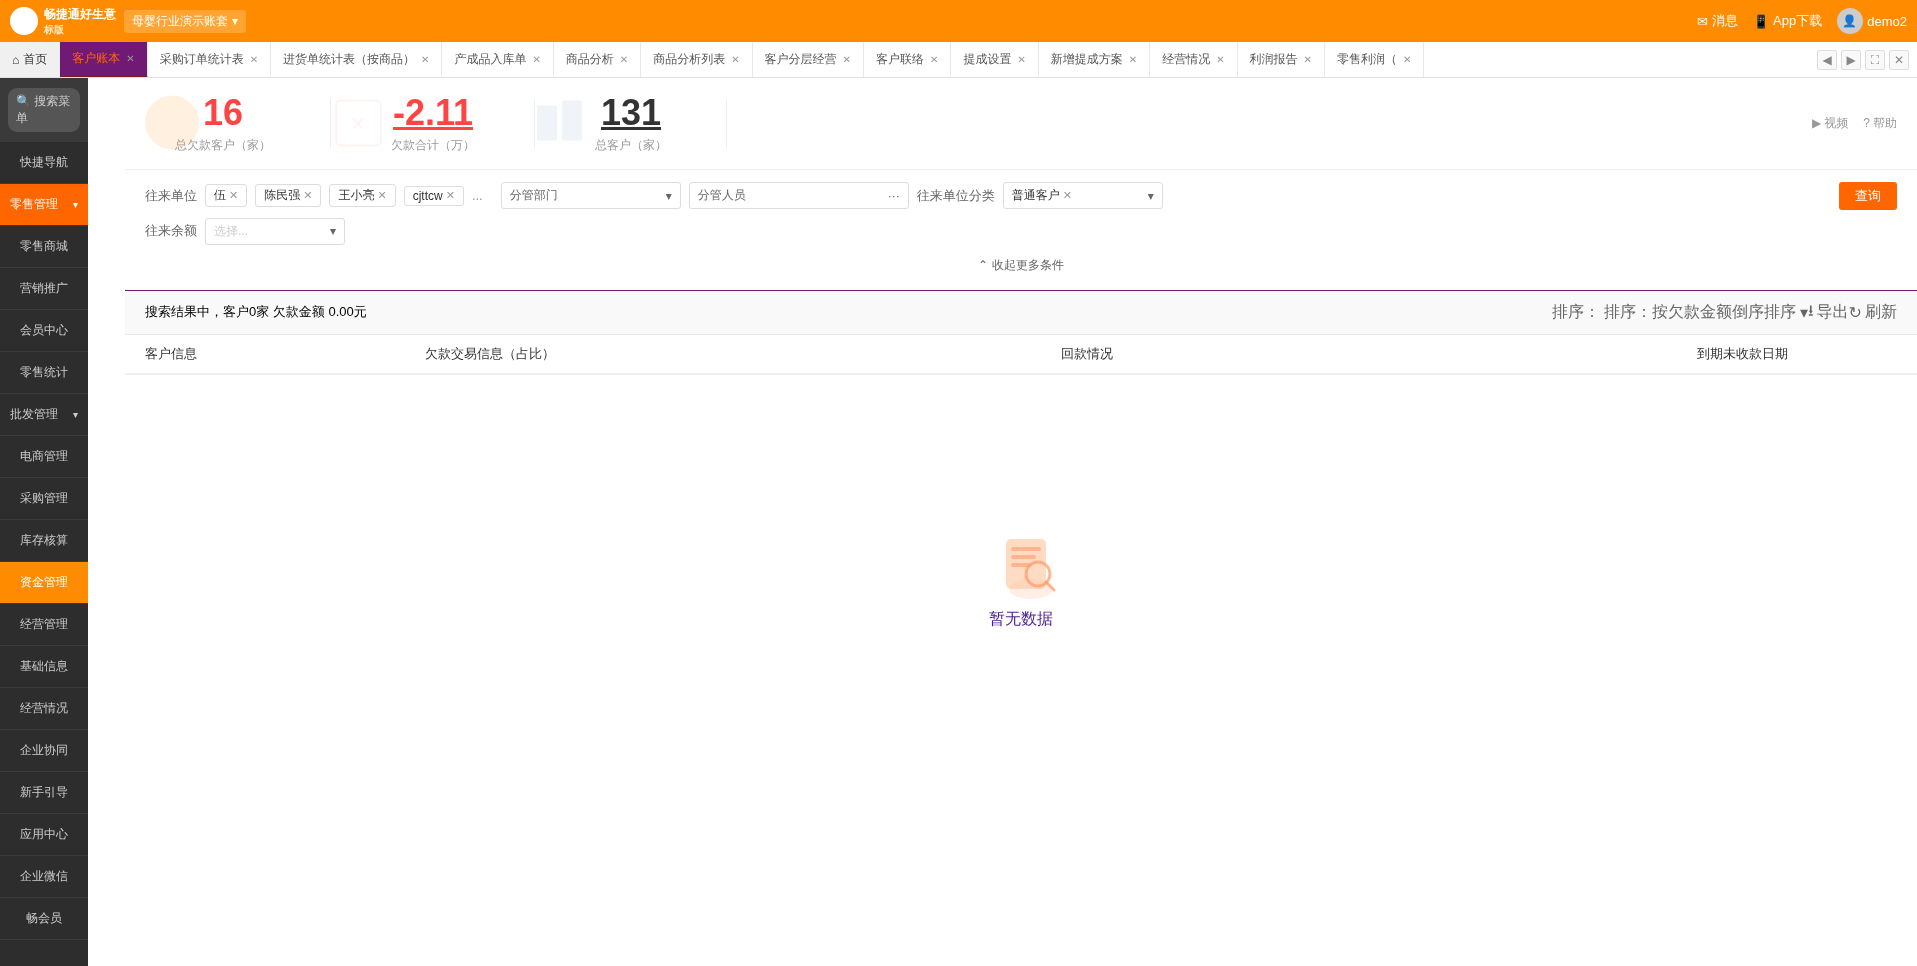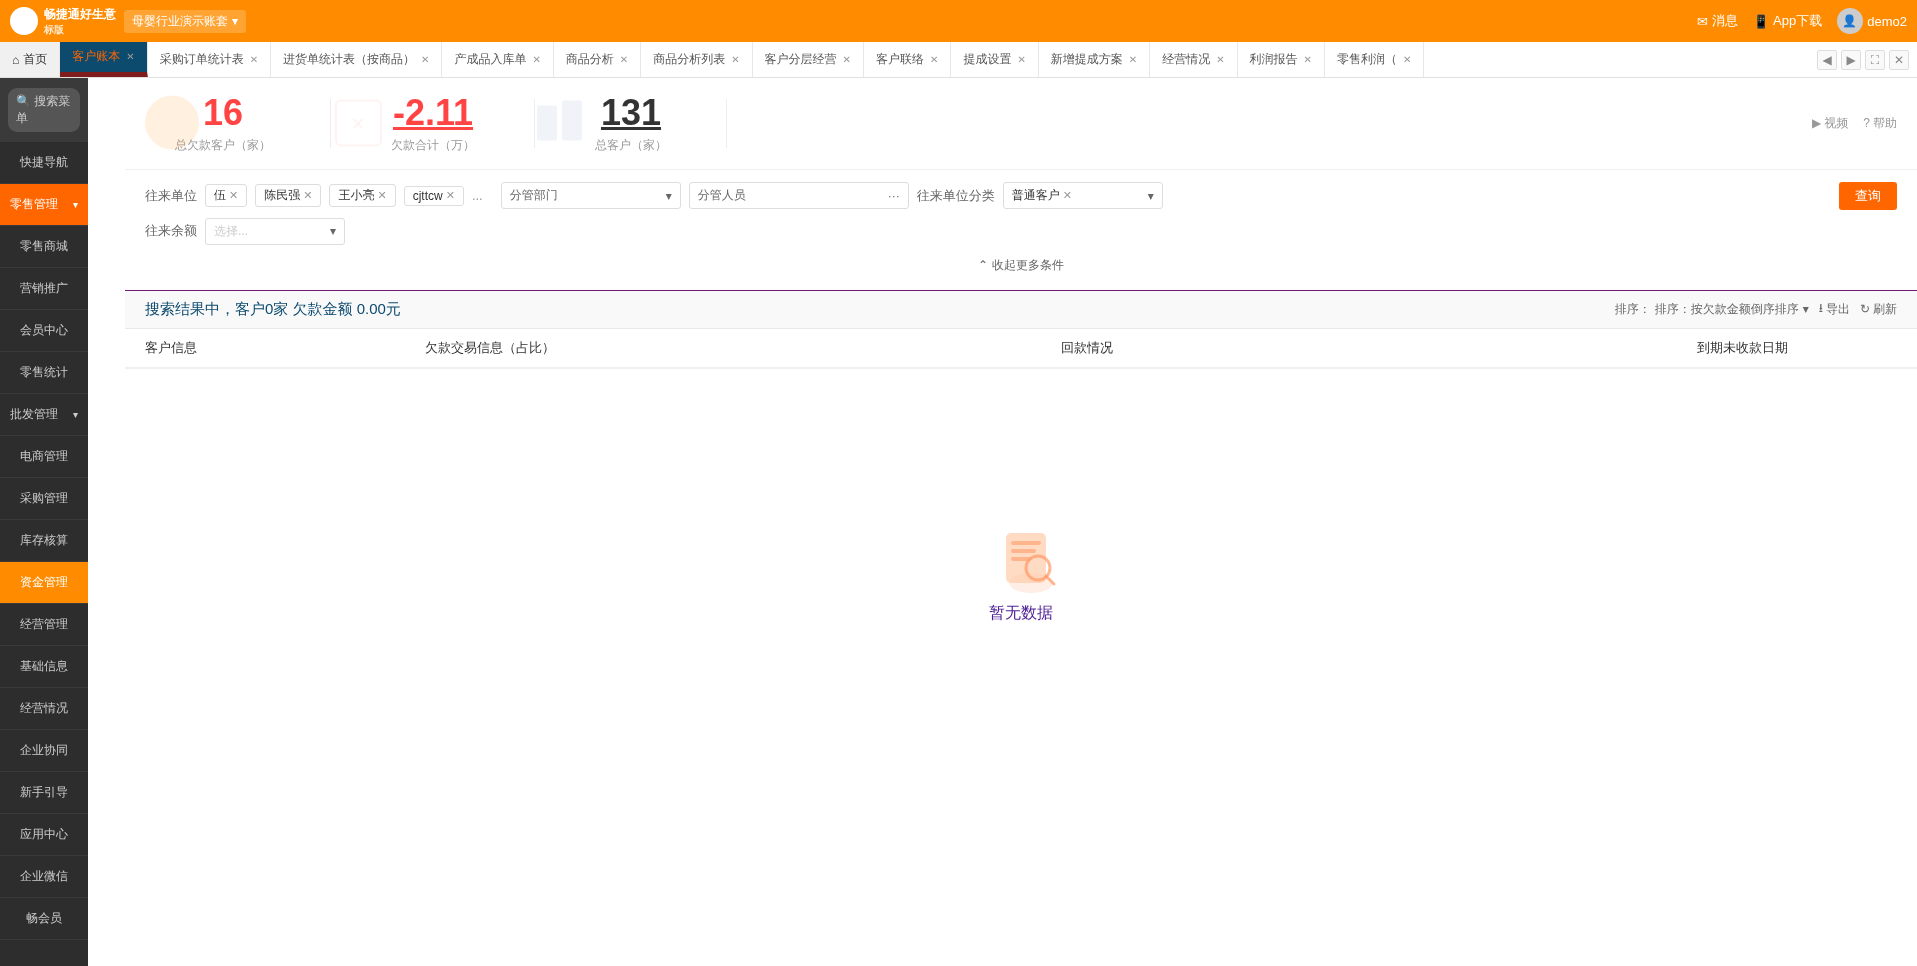--- a/index.html
+++ b/index.html
@@ -99,23 +99,23 @@
       border-right: 1px solid #e8e8e8;
       color: #555;
       position: relative;
     }
     .nav-tab.home {
       background: #f0f0f0;
       color: #333;
       font-weight: 500;
     }
     .nav-tab.active {
-      background: #0c4a6e;
+      background: #701a75;
       color: #ff6600;
-      border-bottom: 6px solid #7f1d1d;
+      border-bottom: 2px solid #7f1d1d;
       justify-content: center;
     }
     .nav-tab .close-btn {
       font-size: 10px;
       color: #999;
       cursor: pointer;
       margin-left: 2px;
     }
     .nav-controls {
       margin-left: auto;
@@ -331,28 +331,27 @@
     .result-bar {
       display: flex;
       align-items: center;
       justify-content: space-between;
       padding: 8px 20px;
       background: #f9f9f9;
       border-bottom: 1px solid #e8e8e8;
       flex-shrink: 0;
     }
     .result-info {
-      font-size: 15px;
-      color: #0c4a6e;
+      font-size: 13px;
+      color: #000000;
     }
     .result-actions {
       display: flex;
       align-items: center;
-      gap: 10px;
-      font-size: 12px;
+      font-size: 16px;
       color: #666;
     }
     .sort-select {
       display: flex;
       align-items: center;
       gap: 4px;
       color: #666;
       cursor: pointer;
     }
     .action-btn {

